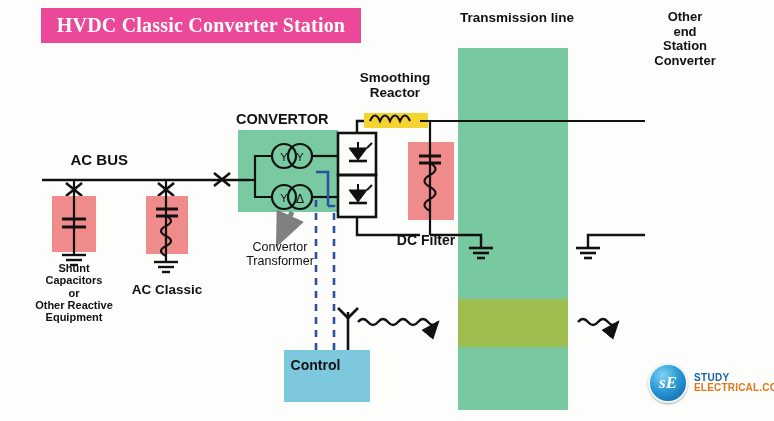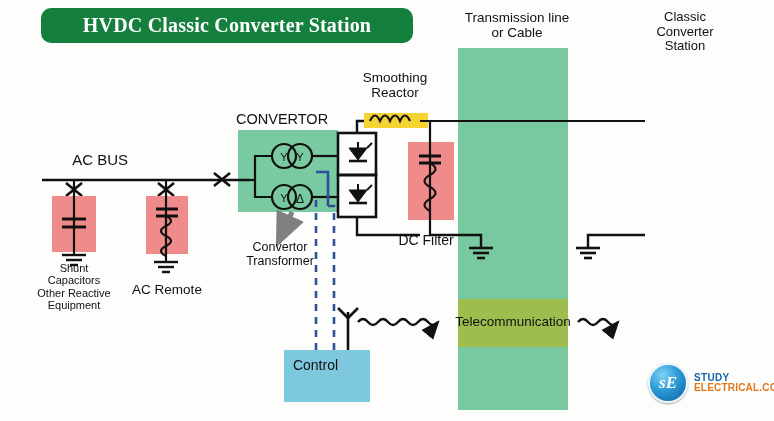--- a/index.html
+++ b/index.html
@@ -3,25 +3,25 @@
 <meta charset="utf-8">
 <style>
   html,body{margin:0;padding:0;background:#ffffff;}
   body{
     width:774px;height:421px;position:relative;overflow:hidden;
     font-family:"Liberation Sans", sans-serif;
     background:#fdfdfb;
   }
   #stage{position:absolute;left:0;top:0;width:774px;height:421px;}
   svg#diagram{position:absolute;left:0;top:0;width:774px;height:421px;}
-  .lbl{position:absolute;font-family:"Liberation Sans",sans-serif;color:#111;font-weight:normal;text-align:center;line-height:1.12;}
+  .lbl{position:absolute;font-family:"Liberation Sans",sans-serif;color:#111;font-weight:bold;text-align:center;line-height:1.12;}
   .lbl-thin{font-weight:normal;}
   #title-banner{
-    position:absolute;left:41px;top:8px;width:372px;height:35px;
-    background:#15803d;display:flex;align-items:center;justify-content:center;border-radius:10px;
+    position:absolute;left:41px;top:8px;width:320px;height:35px;
+    background:#ec4899;display:flex;align-items:center;justify-content:center;
   }
   #title-banner span{
     color:#ffffff;font-family:"Liberation Serif",serif;font-weight:bold;font-size:20px;
     letter-spacing:.2px;white-space:nowrap;
   }
   #logo{position:absolute;left:648px;top:362px;width:122px;height:42px;display:flex;align-items:center;}
   .logo-circle{
     width:36px;height:36px;border-radius:50%;
     background:radial-gradient(circle at 35% 28%, #7fd2f5 0%, #2a9ad6 45%, #0f5f9e 100%);
     border:2px solid #e9f4fb;box-shadow:0 1px 2px rgba(0,0,0,.35);
@@ -190,52 +190,52 @@
     <path d="M578,322 q5,-6 10,0 q5,6 10,0 q5,-6 10,0 q5,6 10,0" fill="none" stroke="#111" stroke-width="2.4" marker-end="url(#arrowBlack)"></path>
 
     <path d="M292,212 L278,243" stroke="#808080" stroke-width="5" fill="none" marker-end="url(#arrowGray)"></path>
   </svg>
 
   <div class="lbl" style="left:42px;top:152px;width:86px;font-size:15px;text-align:right;">AC BUS</div>
 
   <div class="lbl" style="left:8px;top:262px;width:132px;font-size:11px;text-align:center;">
     <div>Shunt</div>
     <div>Capacitors</div>
+    <div>or</div>
     <div>Other Reactive</div>
     <div>Equipment</div>
   </div>
 
-  <div class="lbl" style="left:120px;top:282px;width:94px;font-size:13.5px;">AC Remote</div>
+  <div class="lbl" style="left:120px;top:282px;width:94px;font-size:13.5px;">AC Classic</div>
 
   <div class="lbl" style="left:236px;top:111px;width:120px;font-size:14.5px;text-align:left;">CONVERTOR</div>
 
   <div class="lbl lbl-thin" style="left:232px;top:240px;width:96px;font-size:12.5px;">
     <div>Convertor</div>
     <div>Transformer</div>
   </div>
 
   <div class="lbl" style="left:330px;top:70px;width:130px;font-size:13.5px;">
     <div>Smoothing</div>
     <div>Reactor</div>
   </div>
 
   <div class="lbl" style="left:375px;top:233px;width:102px;font-size:14px;">DC Filter</div>
 
   <div class="lbl" style="left:438px;top:10px;width:158px;font-size:13.5px;">
     <div>Transmission line</div>
-    <div>or Cable</div>
   </div>
 
   <div class="lbl" style="left:630px;top:10px;width:110px;font-size:13px;">
-    <div>Classic</div>
+    <div>Other</div>
+    <div>end</div>
+    <div>Station</div>
     <div>Converter</div>
-    <div>Station</div>
-  </div>
-
-  <div class="lbl" style="left:452px;top:314px;width:122px;font-size:13.5px;">Telecommunication</div>
+  </div>
+
 
   <div class="lbl" style="left:284px;top:358px;width:63px;font-size:14px;">
     <div>Control</div>
   </div>
 
   <div id="logo">
     <div class="logo-circle">
       <span>sE</span>
     </div>
     <div class="logo-text">

